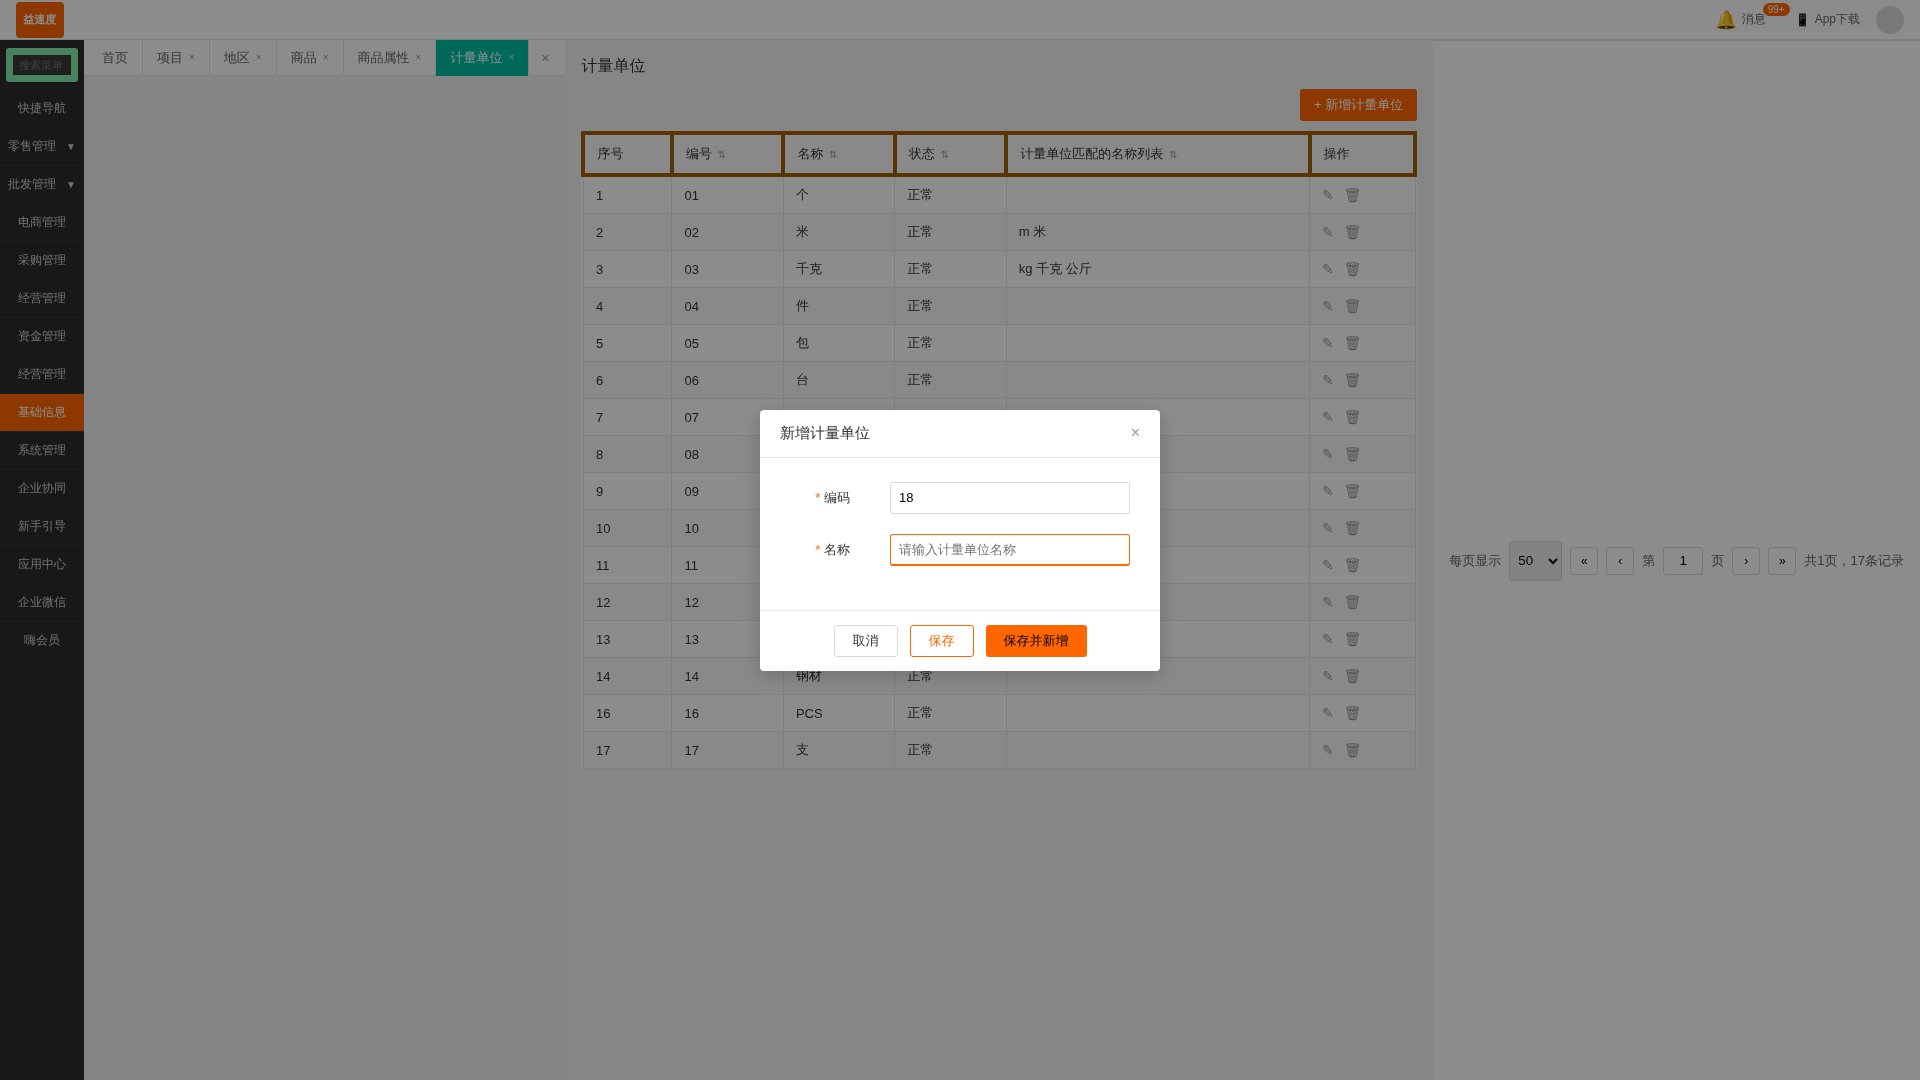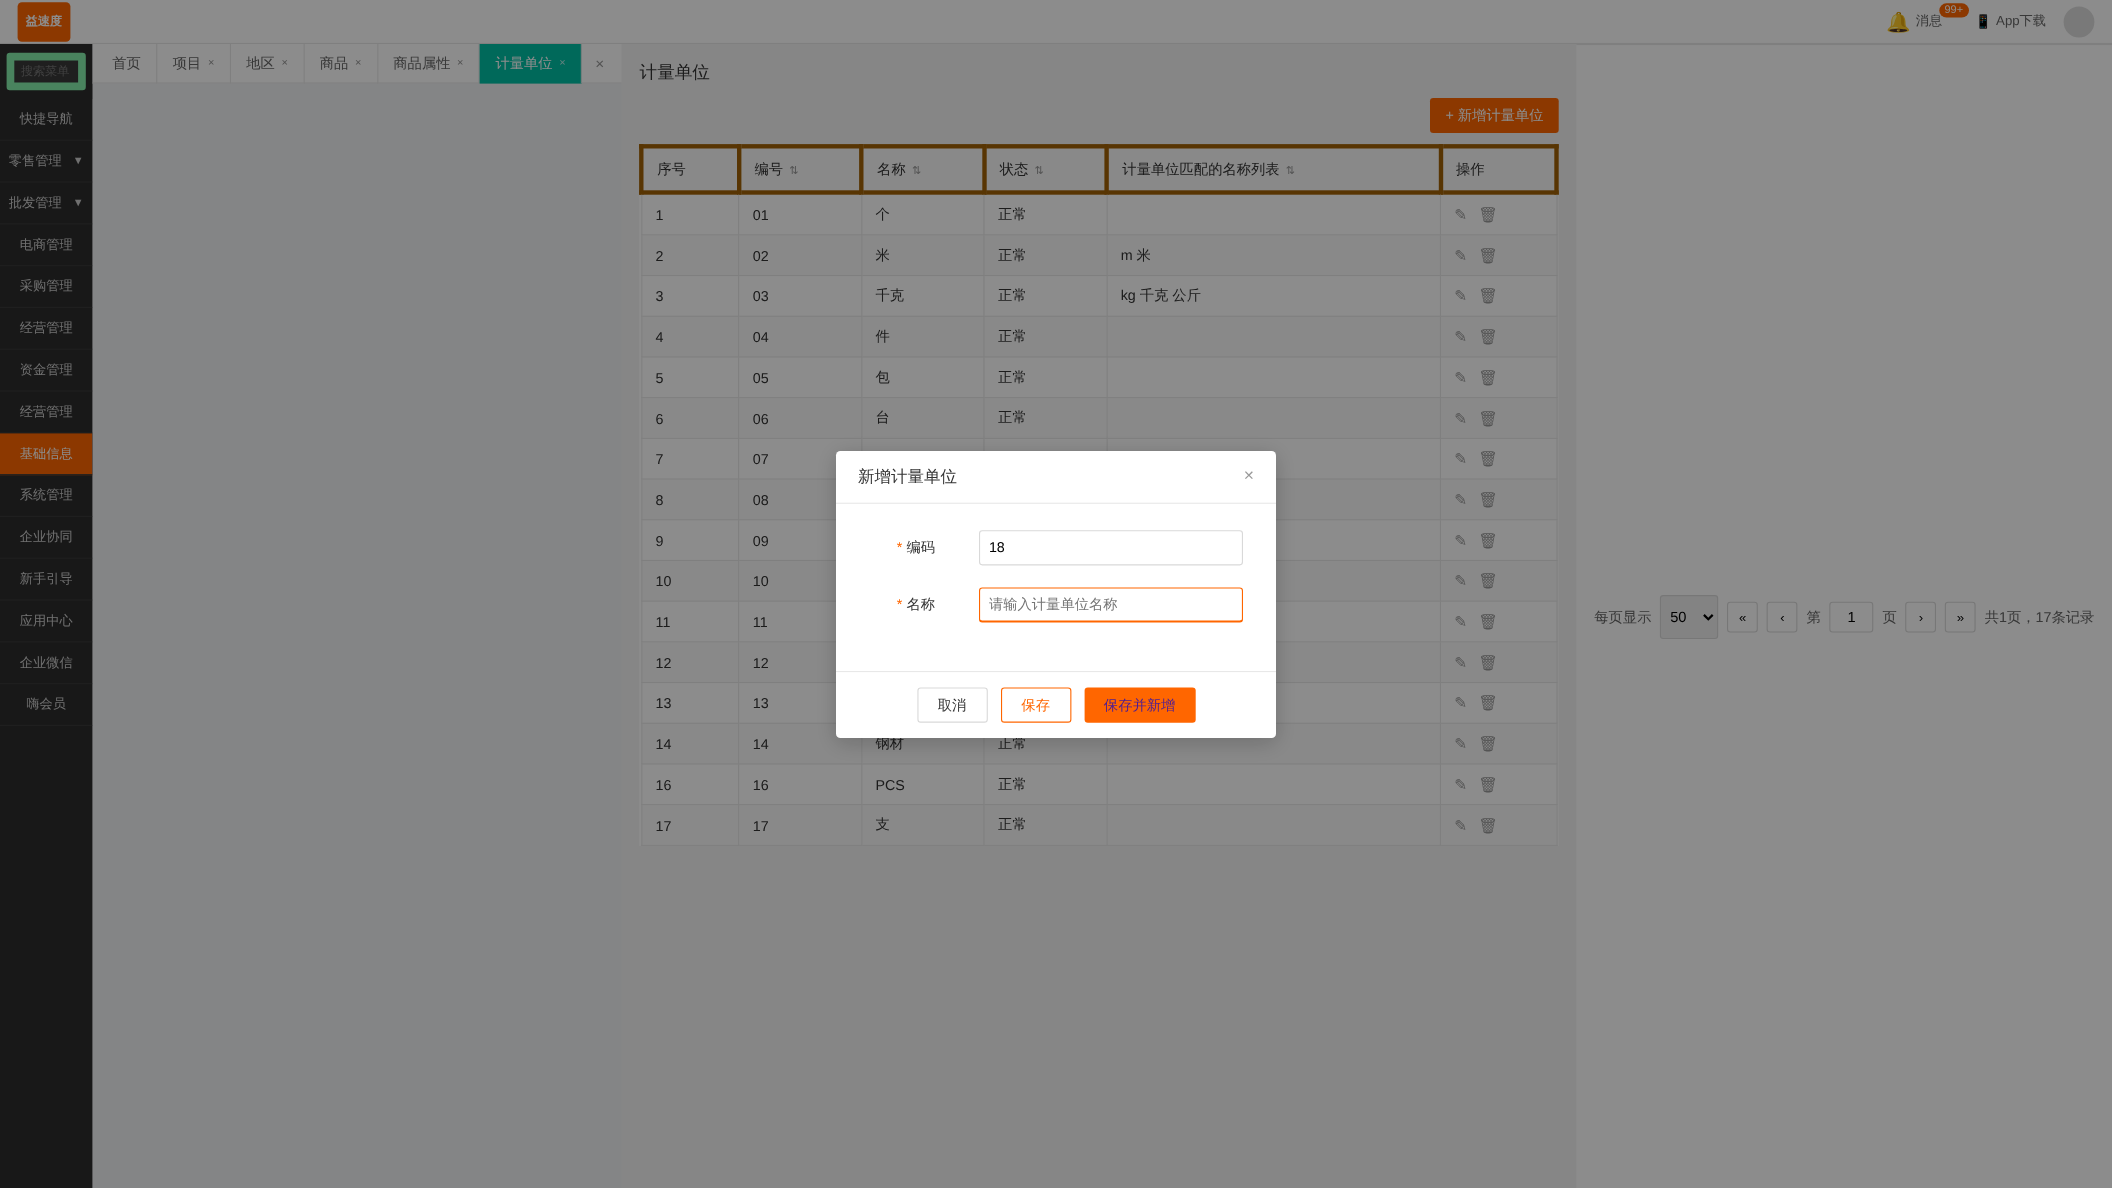--- a/index.html
+++ b/index.html
@@ -341,21 +341,21 @@
       background: #fff;
       color: #f60;
       border-radius: 3px;
       cursor: pointer;
       font-size: 13px;
     }
     .btn-save-new {
       padding: 6px 18px;
       border: none;
       background: #f60;
-      color: #4c1d95;
+      color: #000000;
       border-radius: 3px;
       cursor: pointer;
       font-size: 13px;
     }
 
     .sort-arrow {
       font-size: 10px;
       color: #999;
       margin-left: 2px;
     }

